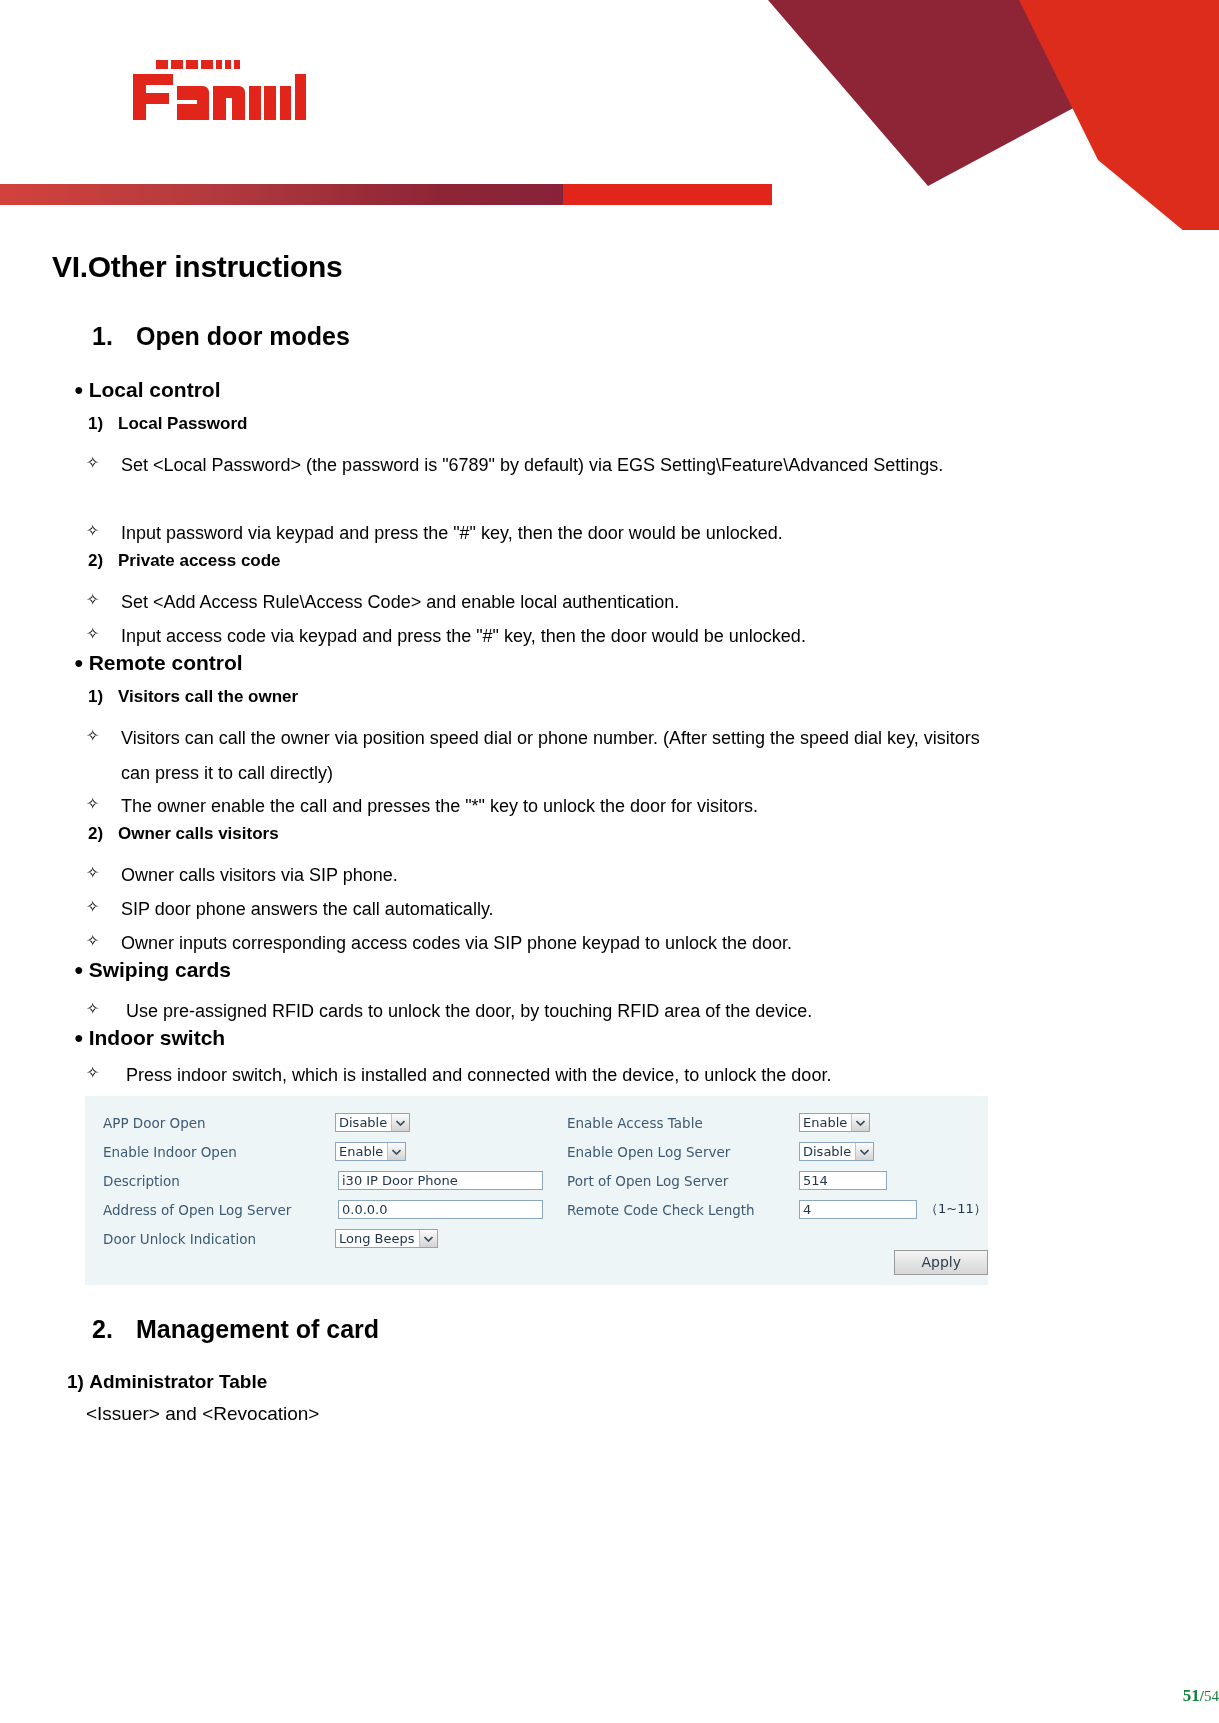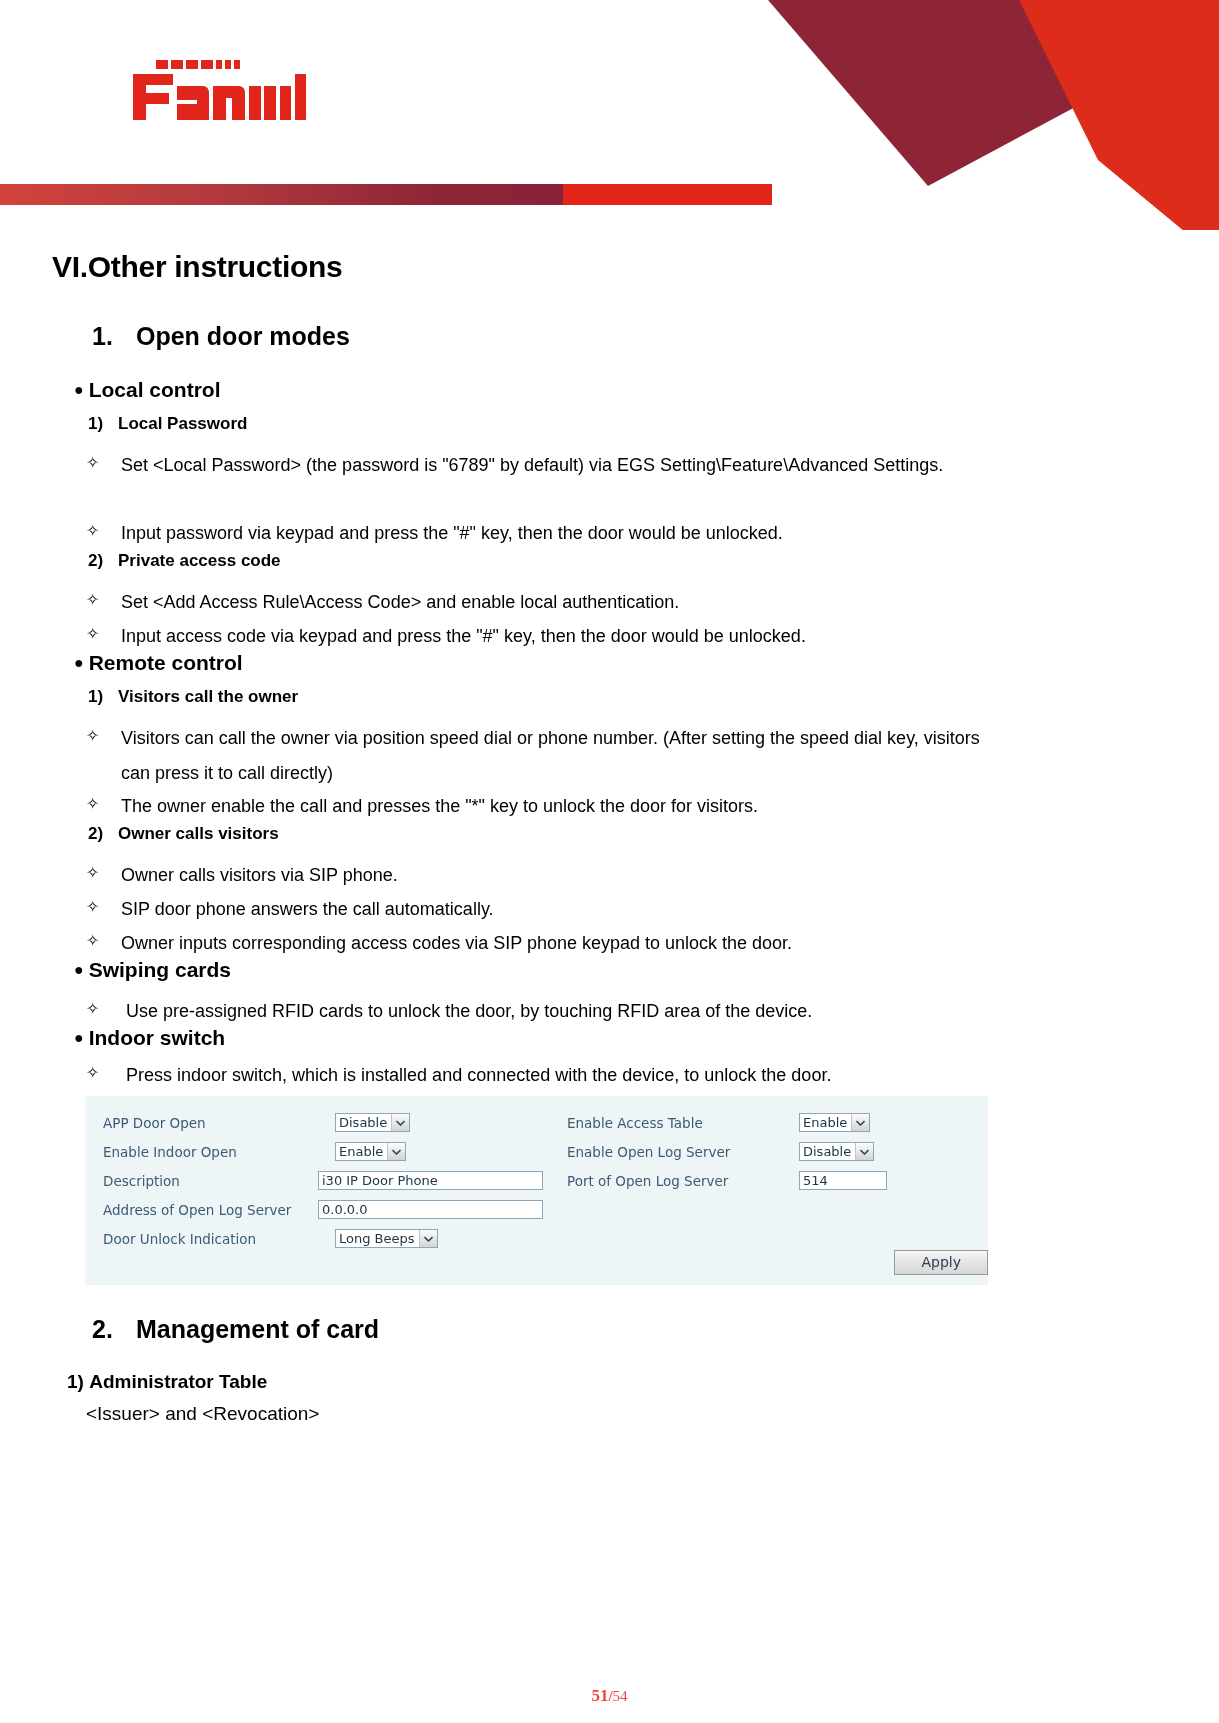--- a/index.html
+++ b/index.html
@@ -211,21 +211,21 @@
     background: #ffffff;
     height: 19px;
     box-sizing: border-box;
     display: flex;
     align-items: center;
     padding: 0 3px;
     font-size: 13px;
     color: #21364c;
     white-space: nowrap;
   }
-  .txtin.w-wide { width: 225px; margin-left: 16px; }
+  .txtin.w-wide { width: 205px; margin-left: 16px; }
   .txtin.w-mid  { width: 88px; }
   .txtin.w-pw   { width: 118px; background: #f2f0e8; color: #7a7a7a; }
   .txtin.w-code { width: 118px; }
 
   .hint {
     margin-left: 8px;
     font-size: 13px;
     color: #21364c;
     font-family: "DejaVu Sans", sans-serif;
     white-space: nowrap;
@@ -247,24 +247,24 @@
     padding: 2px 26px;
     line-height: 1.35;
   }
 
   
   .footer {
     position: absolute;
     left: 0;
     top: 1686px;
     width: 1219px;
-    text-align: center;
+    text-align: right;
     font-family: "Liberation Serif", serif;
     font-size: 17px;
-    color: #ef4444;
+    color: #15803d;
   }
   .footer .pg { font-weight: bold; }
   .footer .sep { font-weight: bold; font-size: 15px; }
   .footer .tot { font-size: 15px; }
 </style>
 </head>
 <body>
 
 <div id="page">
 
@@ -496,20 +496,27 @@
           </div>
         </div>
 
         <div class="frow">
           <div class="flabel">Port of Open Log Server</div>
           <div class="fctl">
             <div class="txtin w-mid">514</div>
           </div>
         </div>
 
+        <div class="frow">
+          <div class="flabel">Remote Code Check Length</div>
+          <div class="fctl">
+            <div class="txtin w-code">4</div>
+            <span class="hint">（1~11）</span>
+          </div>
+        </div>
 
       </div>
 
       <div class="applywrap">
         <button class="applybtn">Apply</button>
       </div>
 
     </div>
 
     <div class="h2row" style="left:52px; top:1315px;">

